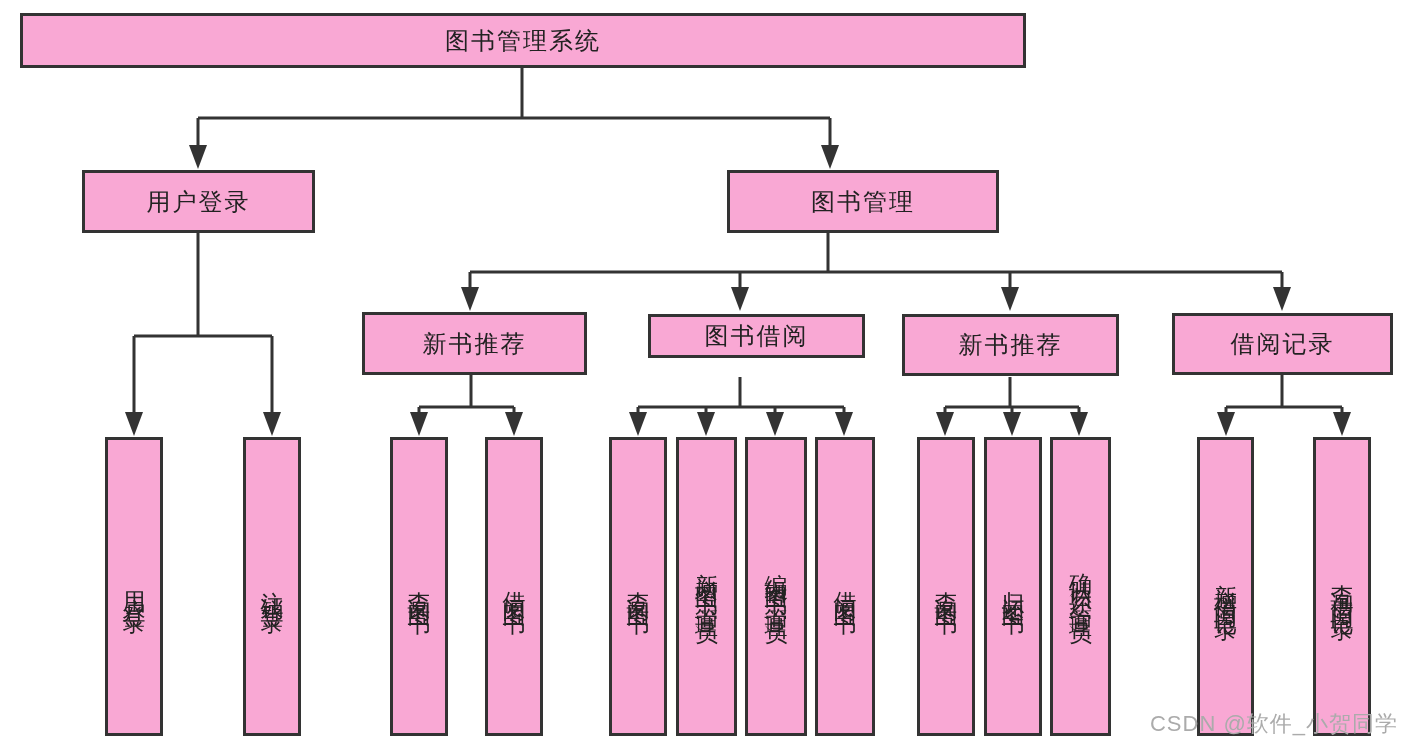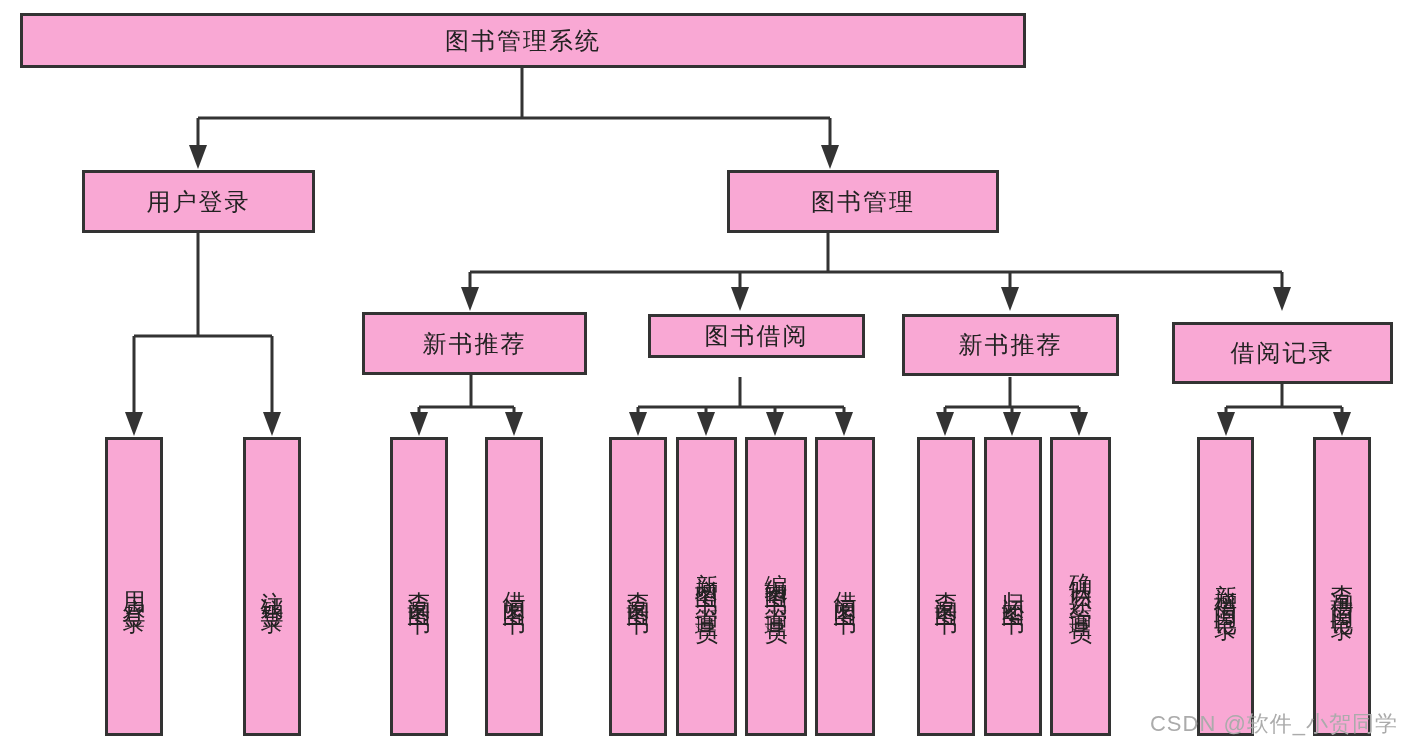--- a/index.html
+++ b/index.html
@@ -91,21 +91,21 @@
 
   <div class="box box-h" style="left:362px; top:312px; width:225px; height:63px;text-align:center;">
     <span>新书推荐</span>
   </div>
   <div class="box box-h" style="left:648px; top:314px; width:217px; height:44px;">
     <span>图书借阅</span>
   </div>
   <div class="box box-h" style="left:902px; top:314px; width:217px; height:62px;">
     <span>新书推荐</span>
   </div>
-  <div class="box box-h" style="left:1172px; top:313px; width:221px; height:62px;margin-top:9px;">
+  <div class="box box-h" style="left:1172px; top:313px; width:221px; height:62px;">
     <span>借阅记录</span>
   </div>
 
   <div class="box box-v" style="left:105px; top:437px; width:58px; height:299px;">
     <span>用户登录</span>
   </div>
   <div class="box box-v" style="left:243px; top:437px; width:58px; height:299px;">
     <span>注销登录</span>
   </div>
 

